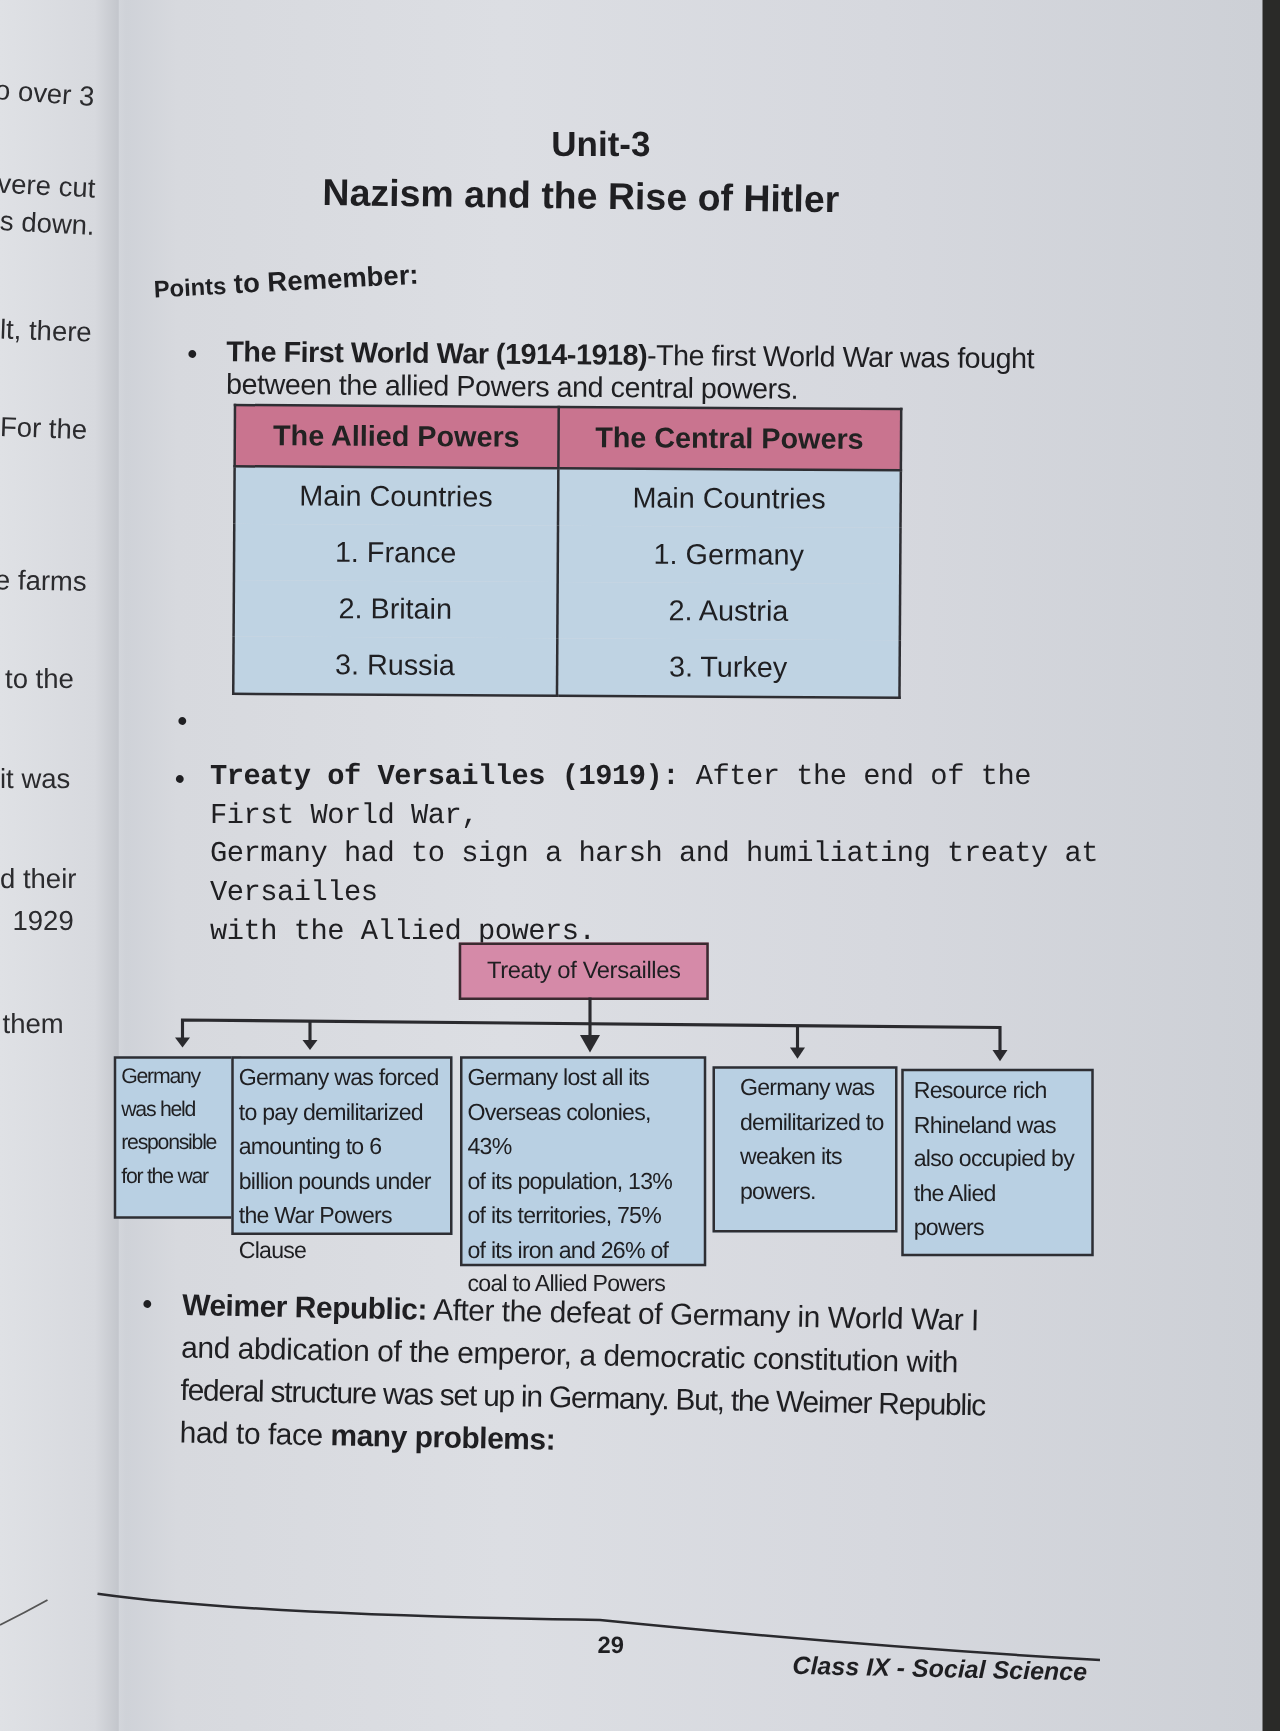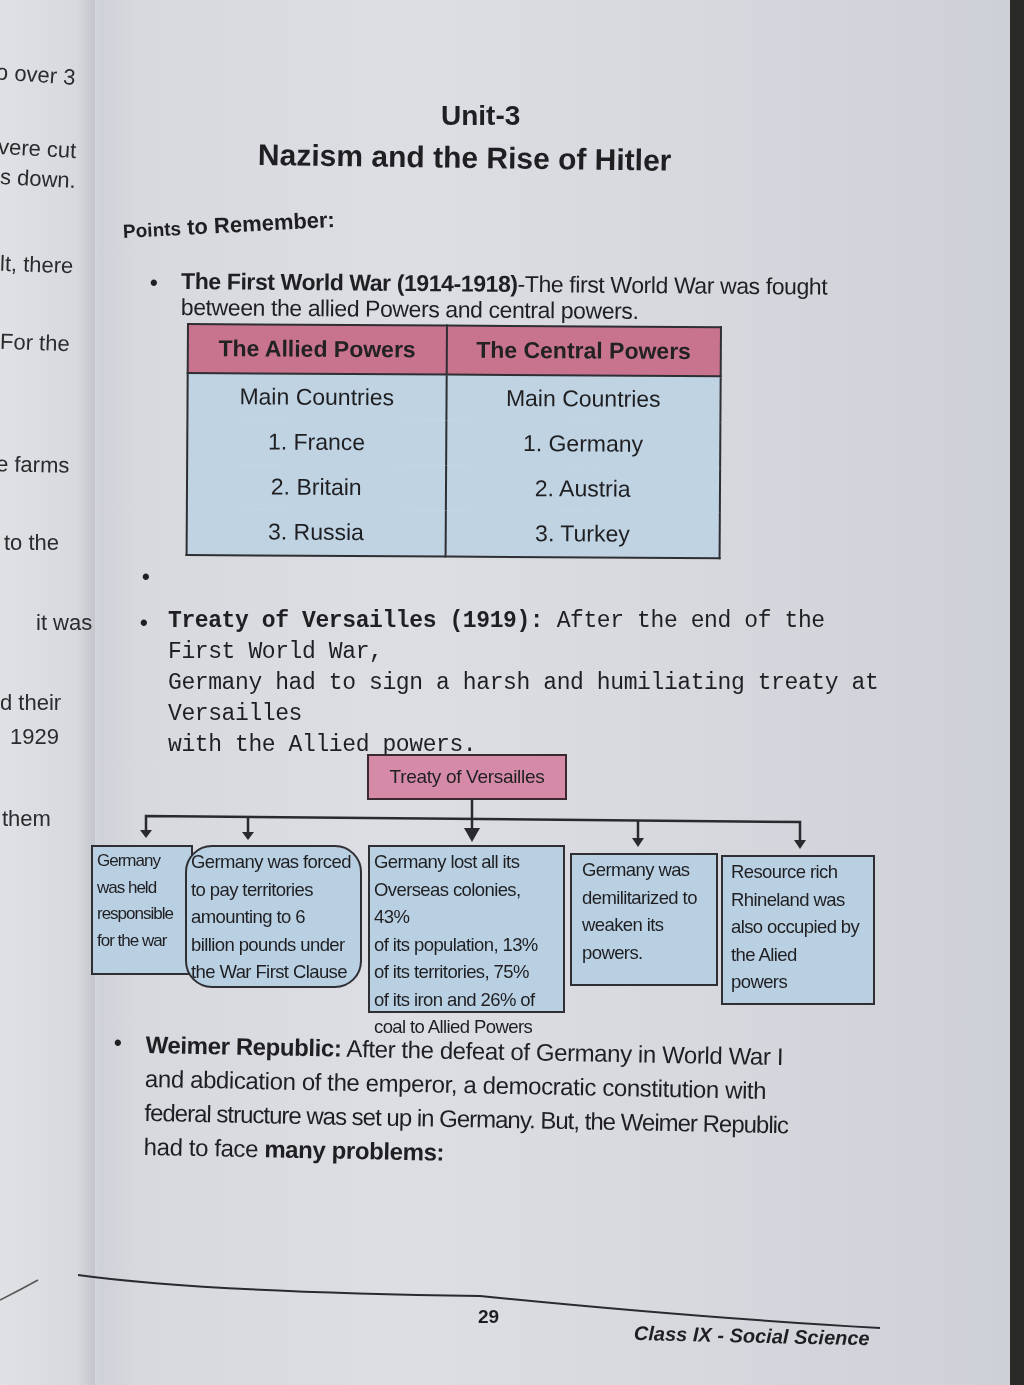--- a/index.html
+++ b/index.html
@@ -60,21 +60,21 @@
 <div class="page">
 
   <div class="prev-page">
     <span class="margin-word" style="left:-4px;top:62px;transform:rotate(4deg);">o over 3</span>
     <span class="margin-word" style="left:-2px;top:136px;transform:rotate(3deg);">vere cut</span>
     <span class="margin-word" style="left:0px;top:166px;transform:rotate(3deg);">s down.</span>
     <span class="margin-word" style="left:0px;top:252px;transform:rotate(2deg);">lt, there</span>
     <span class="margin-word" style="left:0px;top:330px;transform:rotate(2deg);">For the</span>
     <span class="margin-word" style="left:-4px;top:452px;transform:rotate(1deg);">e farms</span>
     <span class="margin-word" style="left:4px;top:530px;">to the</span>
-    <span class="margin-word" style="left:0px;top:610px;margin-left:36px;">it was</span>
+    <span class="margin-word" style="left:0px;top:610px;">it was</span>
     <span class="margin-word" style="left:0px;top:690px;">d their</span>
     <span class="margin-word" style="left:10px;top:724px;">1929</span>
     <span class="margin-word" style="left:2px;top:806px;">them</span>
   </div>
 
   <div class="abs unit">Unit-3</div>
   <div class="abs title">Nazism and the Rise of Hitler</div>
   <div class="abs ptr">
     <span class="small">Points</span><span> to Remember:</span>
   </div>
@@ -137,38 +137,38 @@
     </g>
   </svg>
 
   <div class="effect" style="left:91px;top:845px;width:102px;height:130px;font-size:17px;line-height:26.5px;letter-spacing:-1px;">
     <div>Germany</div>
     <div>was held</div>
     <div>responsible</div>
     <div>for the war</div>
   </div>
 
-  <div class="effect" style="left:185px;top:845px;width:177px;height:143px;border-radius:27px;">
+  <div class="effect" style="left:185px;top:845px;width:177px;height:143px;">
     <div>Germany was forced</div>
-    <div>to pay territories</div>
+    <div>to pay demilitarized</div>
     <div>amounting to 6</div>
     <div>billion pounds under</div>
-    <div>the War First Clause</div>
+    <div>the War Powers Clause</div>
   </div>
 
   <div class="effect" style="left:368px;top:845px;width:197px;height:168px;">
     <div>Germany lost all its</div>
     <div>Overseas colonies, 43%</div>
     <div>of its population, 13%</div>
     <div>of its territories, 75%</div>
     <div>of its iron and 26% of</div>
     <div>coal to Allied Powers</div>
   </div>
 
-  <div class="effect" style="left:570px;top:853px;width:148px;height:133px;padding-left:10px;">
+  <div class="effect" style="left:570px;top:853px;width:148px;height:133px;padding-left:20px;">
     <div>Germany was</div>
     <div>demilitarized to</div>
     <div>weaken its</div>
     <div>powers.</div>
   </div>
 
   <div class="effect" style="left:721px;top:855px;width:154px;height:150px;padding-left:8px;">
     <div>Resource rich</div>
     <div>Rhineland was</div>
     <div>also occupied by</div>

